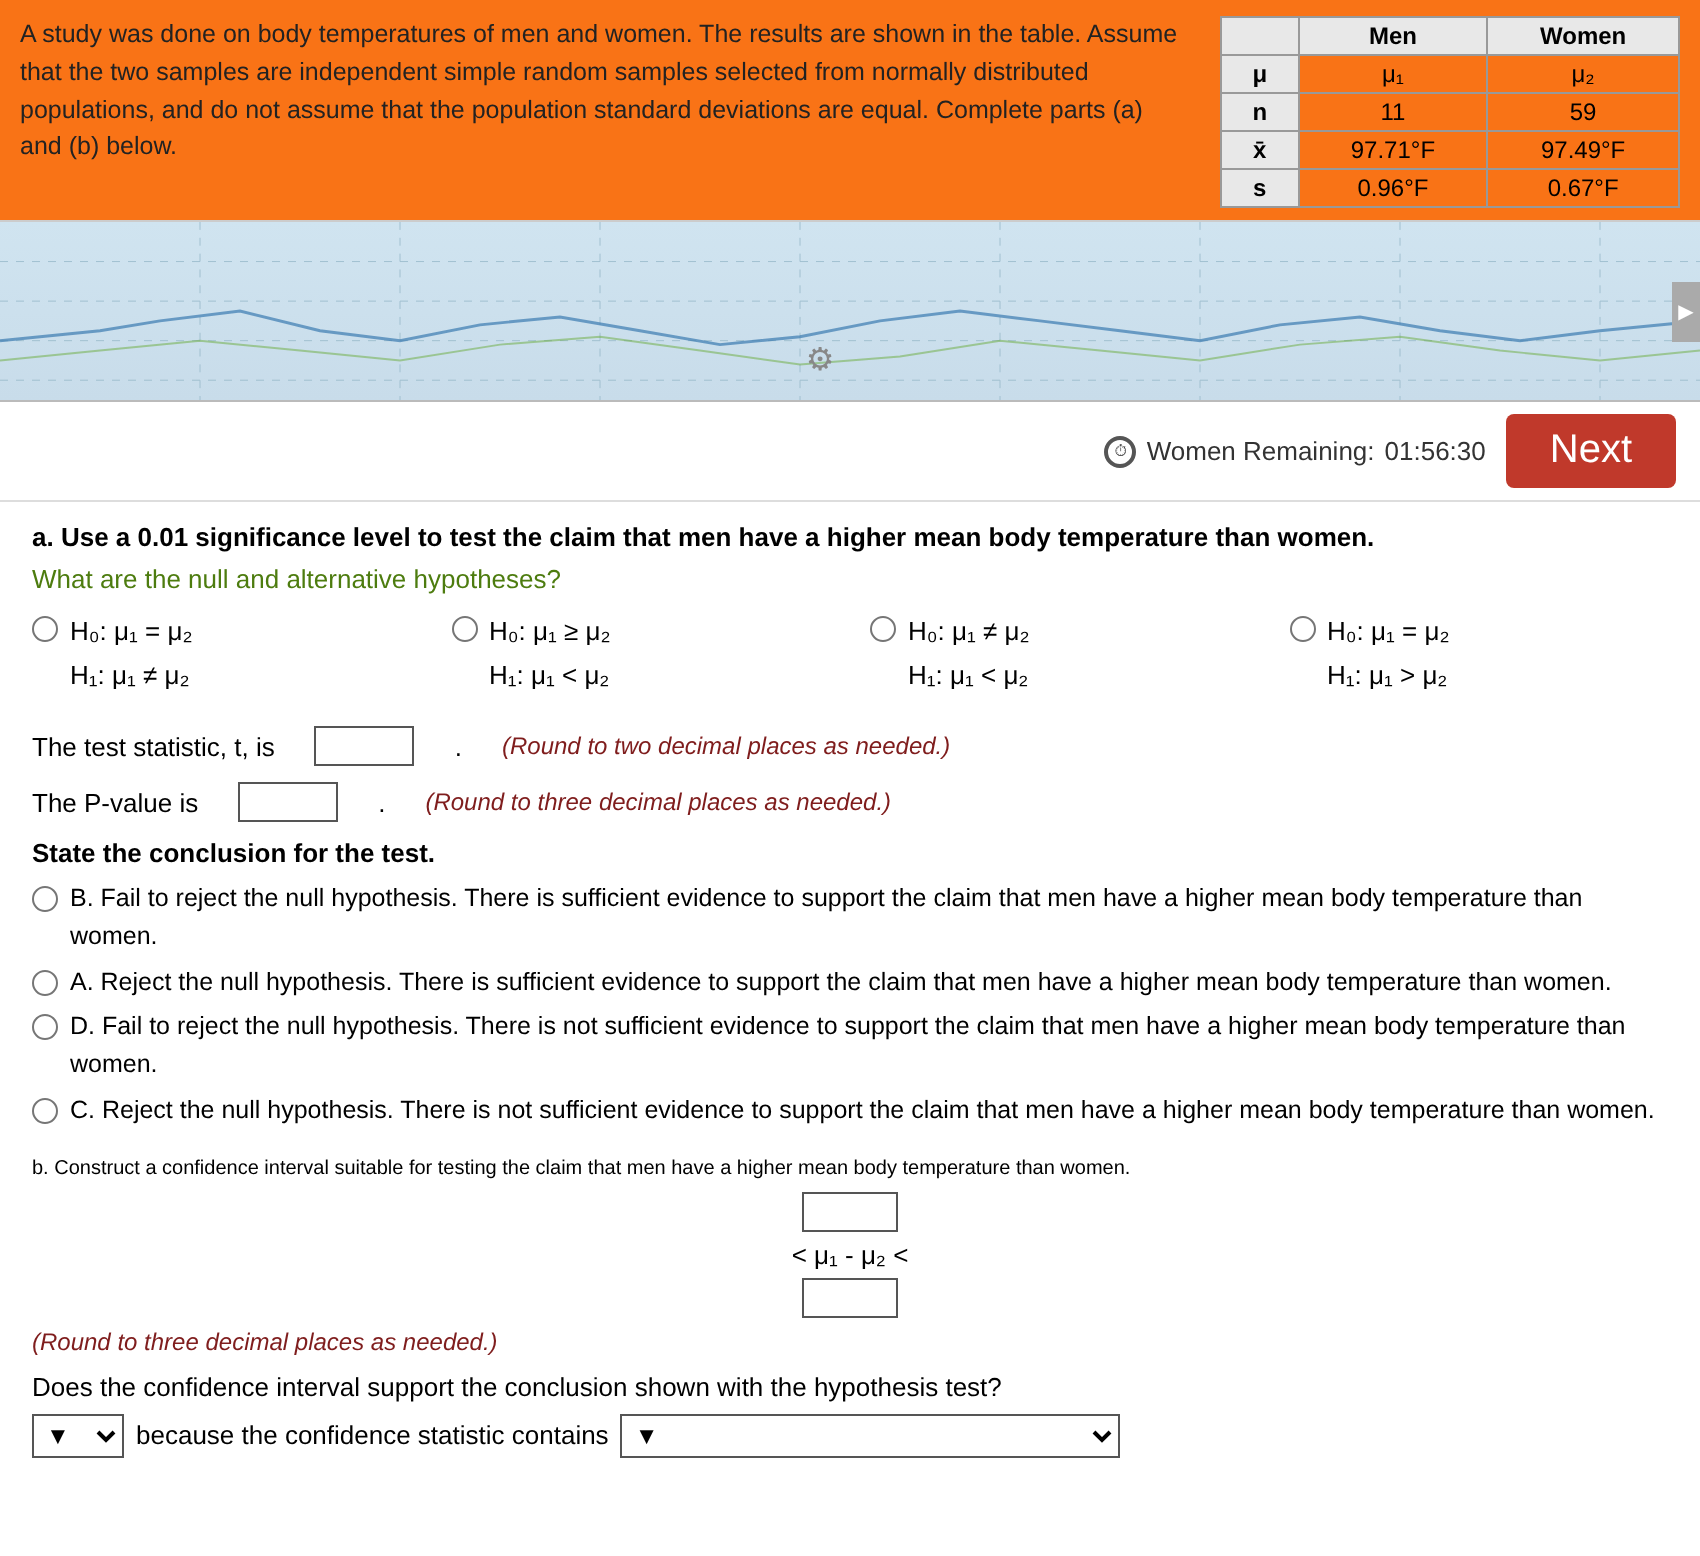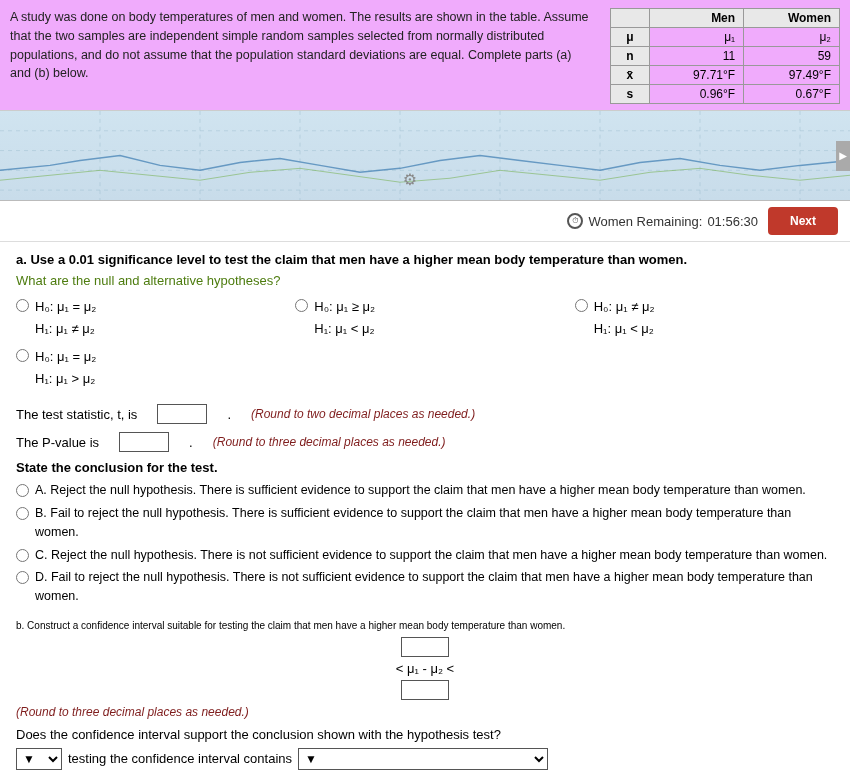--- a/index.html
+++ b/index.html
@@ -11,41 +11,41 @@
       min-height: 778px;
       overflow-x: hidden;
     }
 
     
     .top-section {
       display: flex;
       border-bottom: 1px solid #ccc;
       padding: 8px 10px 6px 10px;
       gap: 10px;
-      background: #f0abfc;
+      background: #f97316;
     }
 
     .problem-text {
       flex: 1;
       font-size: 12.5px;
       line-height: 1.5;
       color: #222;
       padding-right: 10px;
     }
 
     .data-table {
       border-collapse: collapse;
       font-size: 12px;
       height: fit-content;
       min-width: 230px;
     }
     .data-table th, .data-table td {
       border: 1px solid #999;
       padding: 2px 8px;
-      text-align: right;
+      text-align: center;
     }
     .data-table th {
       background: #e8e8e8;
       font-weight: bold;
     }
     .data-table td:first-child {
       background: #e8e8e8;
       font-weight: bold;
       text-align: center;
     }
@@ -88,22 +88,22 @@
       display: inline-flex;
       align-items: center;
       justify-content: center;
       font-size: 8px;
     }
     .next-button {
       background: #c0392b;
       color: #fff;
       border: none;
       padding: 7px 22px;
-      font-size: 12px;
-      font-weight: bold;
+      font-size: 20px;
+      font-weight: normal;
       border-radius: 4px;
       cursor: pointer;
     }
 
     
     .main-content {
       padding: 10px 16px;
     }
 
     .section-label {
@@ -114,21 +114,21 @@
 
     .question-text {
       font-size: 13px;
       margin-bottom: 8px;
       color: #4d7c0f;
     }
 
     
     .options-grid {
       display: grid;
-      grid-template-columns: 1fr 1fr 1fr;
+      grid-template-columns: 1fr 1fr 1fr 1fr;
       gap: 6px 20px;
       margin-bottom: 14px;
     }
     .option-item {
       display: flex;
       align-items: flex-start;
       gap: 6px;
       font-size: 13px;
       line-height: 1.6;
     }
@@ -375,33 +375,33 @@
     <input type="text" class="inline-input" value="" style="">
     <span>.</span>
     <span class="hint-text">(Round to three decimal places as needed.)</span>
   </div>
 
   <div class="section-label">State the conclusion for the test.</div>
 
   <div class="conclusion-options">
     <div class="conclusion-option">
       <input type="radio" name="conclusion" class="option-radio" style="">
-      <span>A. Reject the null hypothesis. There is sufficient evidence to support the claim that men have a higher mean body temperature than women.</span>
+      <span>B. Fail to reject the null hypothesis. There is sufficient evidence to support the claim that men have a higher mean body temperature than women.</span>
     </div>
     <div class="conclusion-option">
       <input type="radio" name="conclusion" class="option-radio" style="">
-      <span>B. Fail to reject the null hypothesis. There is sufficient evidence to support the claim that men have a higher mean body temperature than women.</span>
+      <span>A. Reject the null hypothesis. There is sufficient evidence to support the claim that men have a higher mean body temperature than women.</span>
+    </div>
+    <div class="conclusion-option">
+      <input type="radio" name="conclusion" class="option-radio" style="">
+      <span>D. Fail to reject the null hypothesis. There is not sufficient evidence to support the claim that men have a higher mean body temperature than women.</span>
     </div>
     <div class="conclusion-option">
       <input type="radio" name="conclusion" class="option-radio" style="">
       <span>C. Reject the null hypothesis. There is not sufficient evidence to support the claim that men have a higher mean body temperature than women.</span>
-    </div>
-    <div class="conclusion-option">
-      <input type="radio" name="conclusion" class="option-radio" style="">
-      <span>D. Fail to reject the null hypothesis. There is not sufficient evidence to support the claim that men have a higher mean body temperature than women.</span>
     </div>
   </div>
 
   <div class="part-b-label">b. Construct a confidence interval suitable for testing the claim that men have a higher mean body temperature than women.</div>
 
   <div class="confidence-interval-line">
     <input type="text" class="ci-input" value="" style="">
     <span>&lt; μ₁ - μ₂ &lt;</span>
     <input type="text" class="ci-input" value="" style="">
   </div>
@@ -410,19 +410,19 @@
   </div>
 
   <div class="does-ci-line">Does the confidence interval support the conclusion shown with the hypothesis test?</div>
 
   <div class="because-line">
     <select class="dropdown-select">
       <option>▼</option>
       <option>Yes</option>
       <option>No</option>
     </select>
-    <span>testing the confidence interval contains</span>
+    <span>because the confidence statistic contains</span>
     <select class="dropdown-wide">
       <option>▼</option>
     </select>
   </div>
 
 </div>
 
 </body></html>

